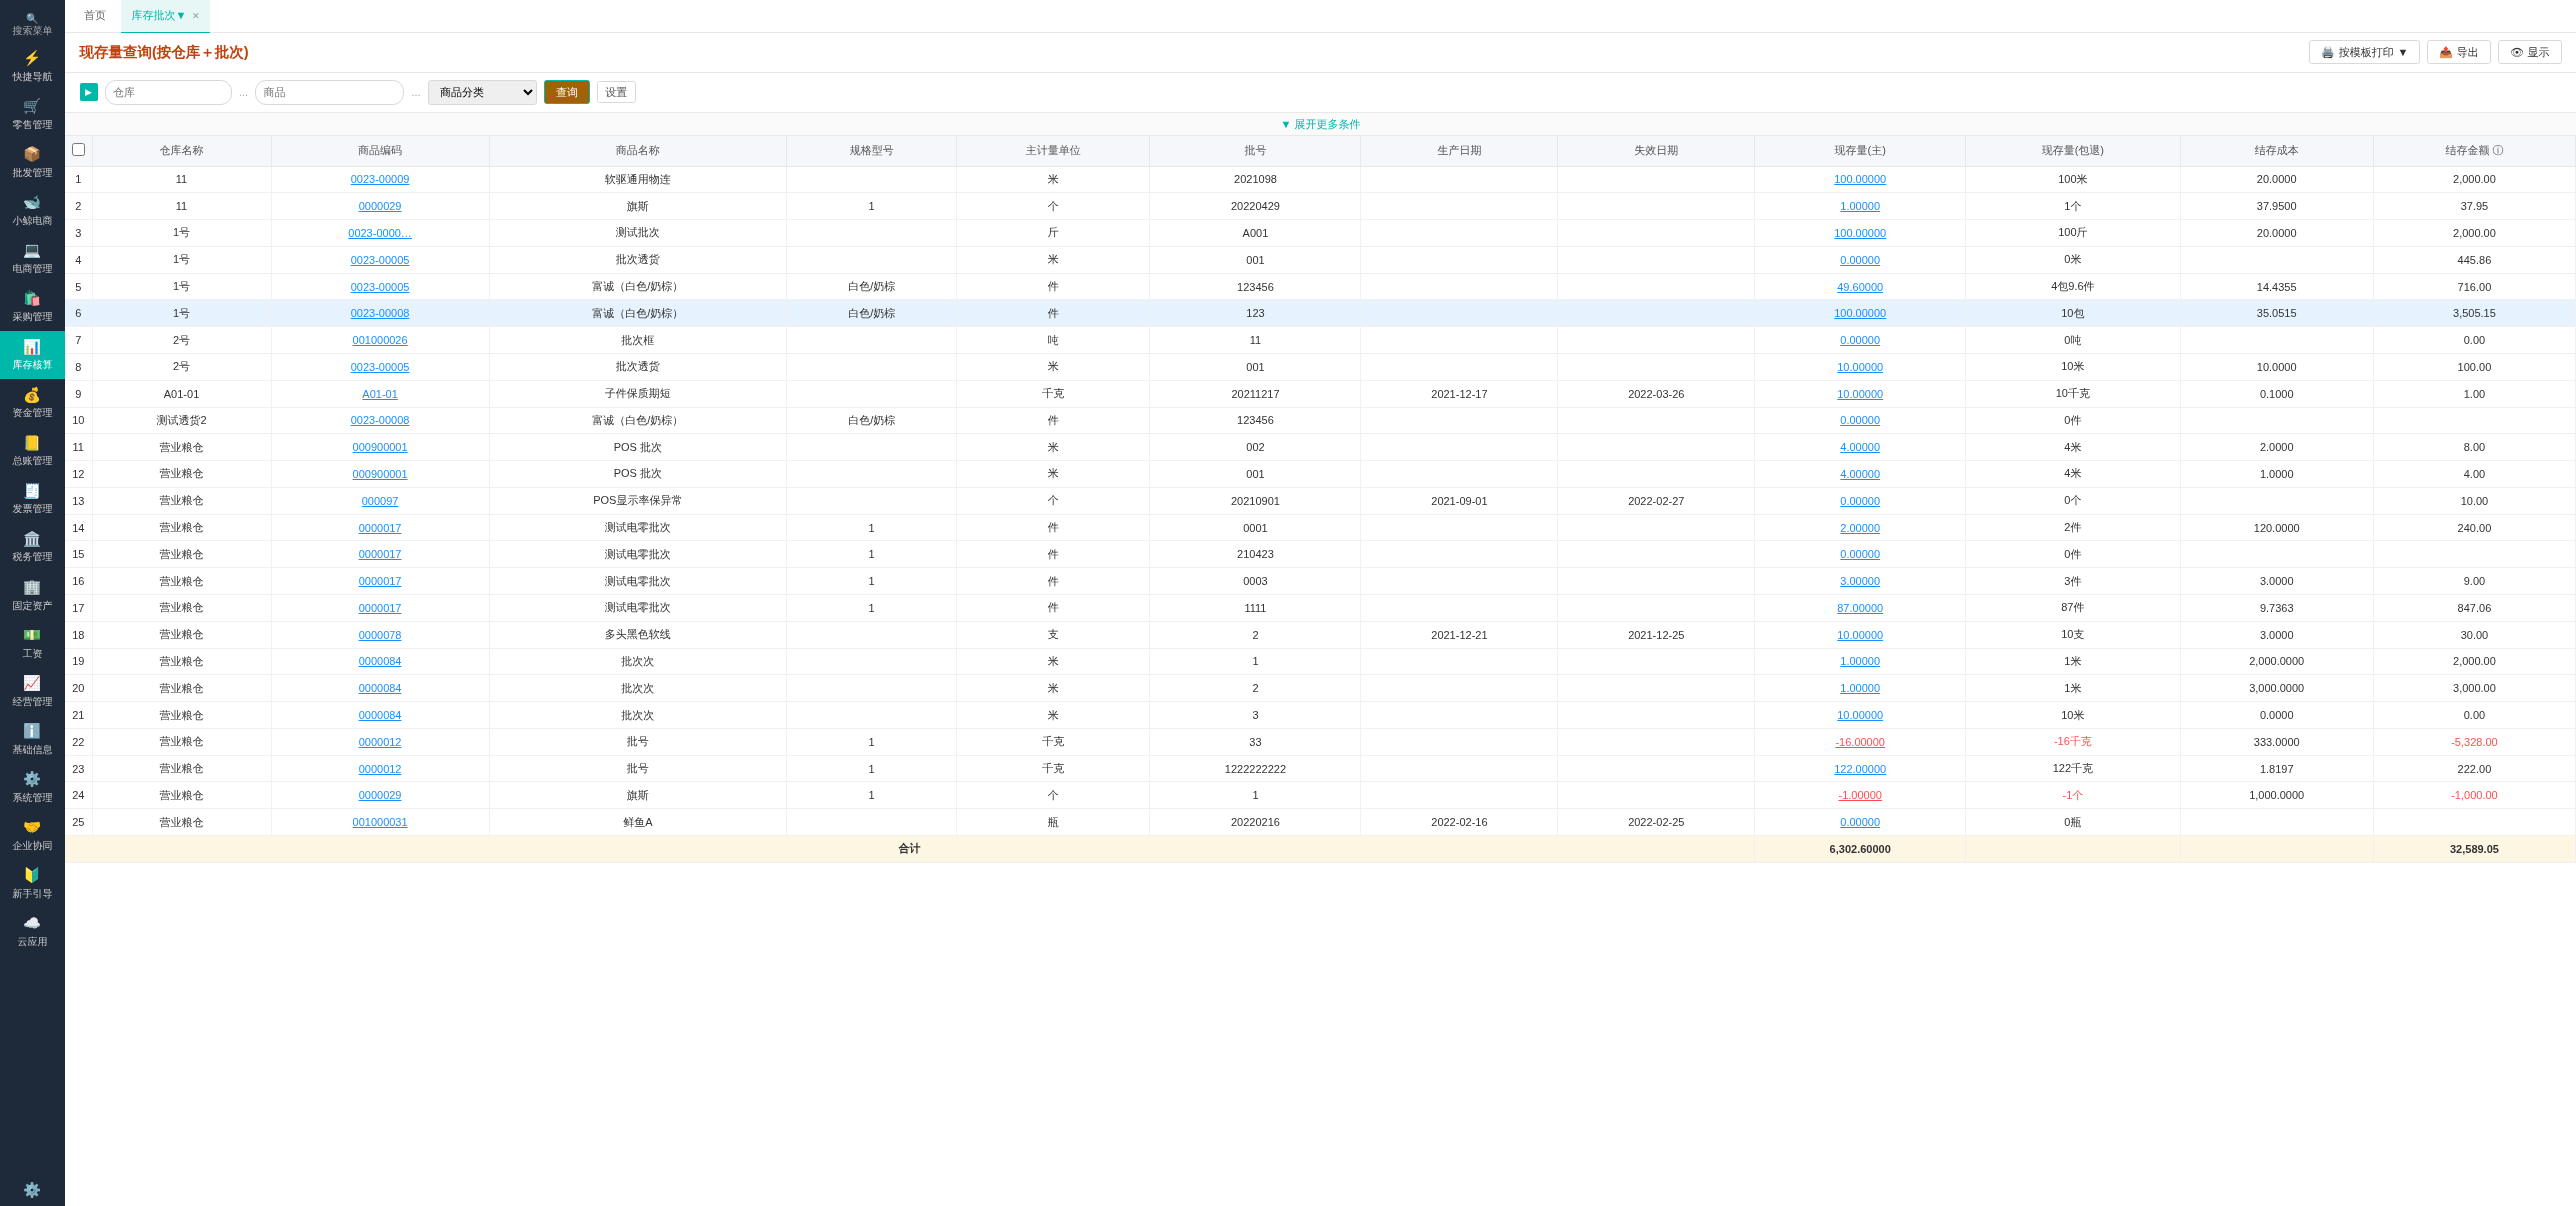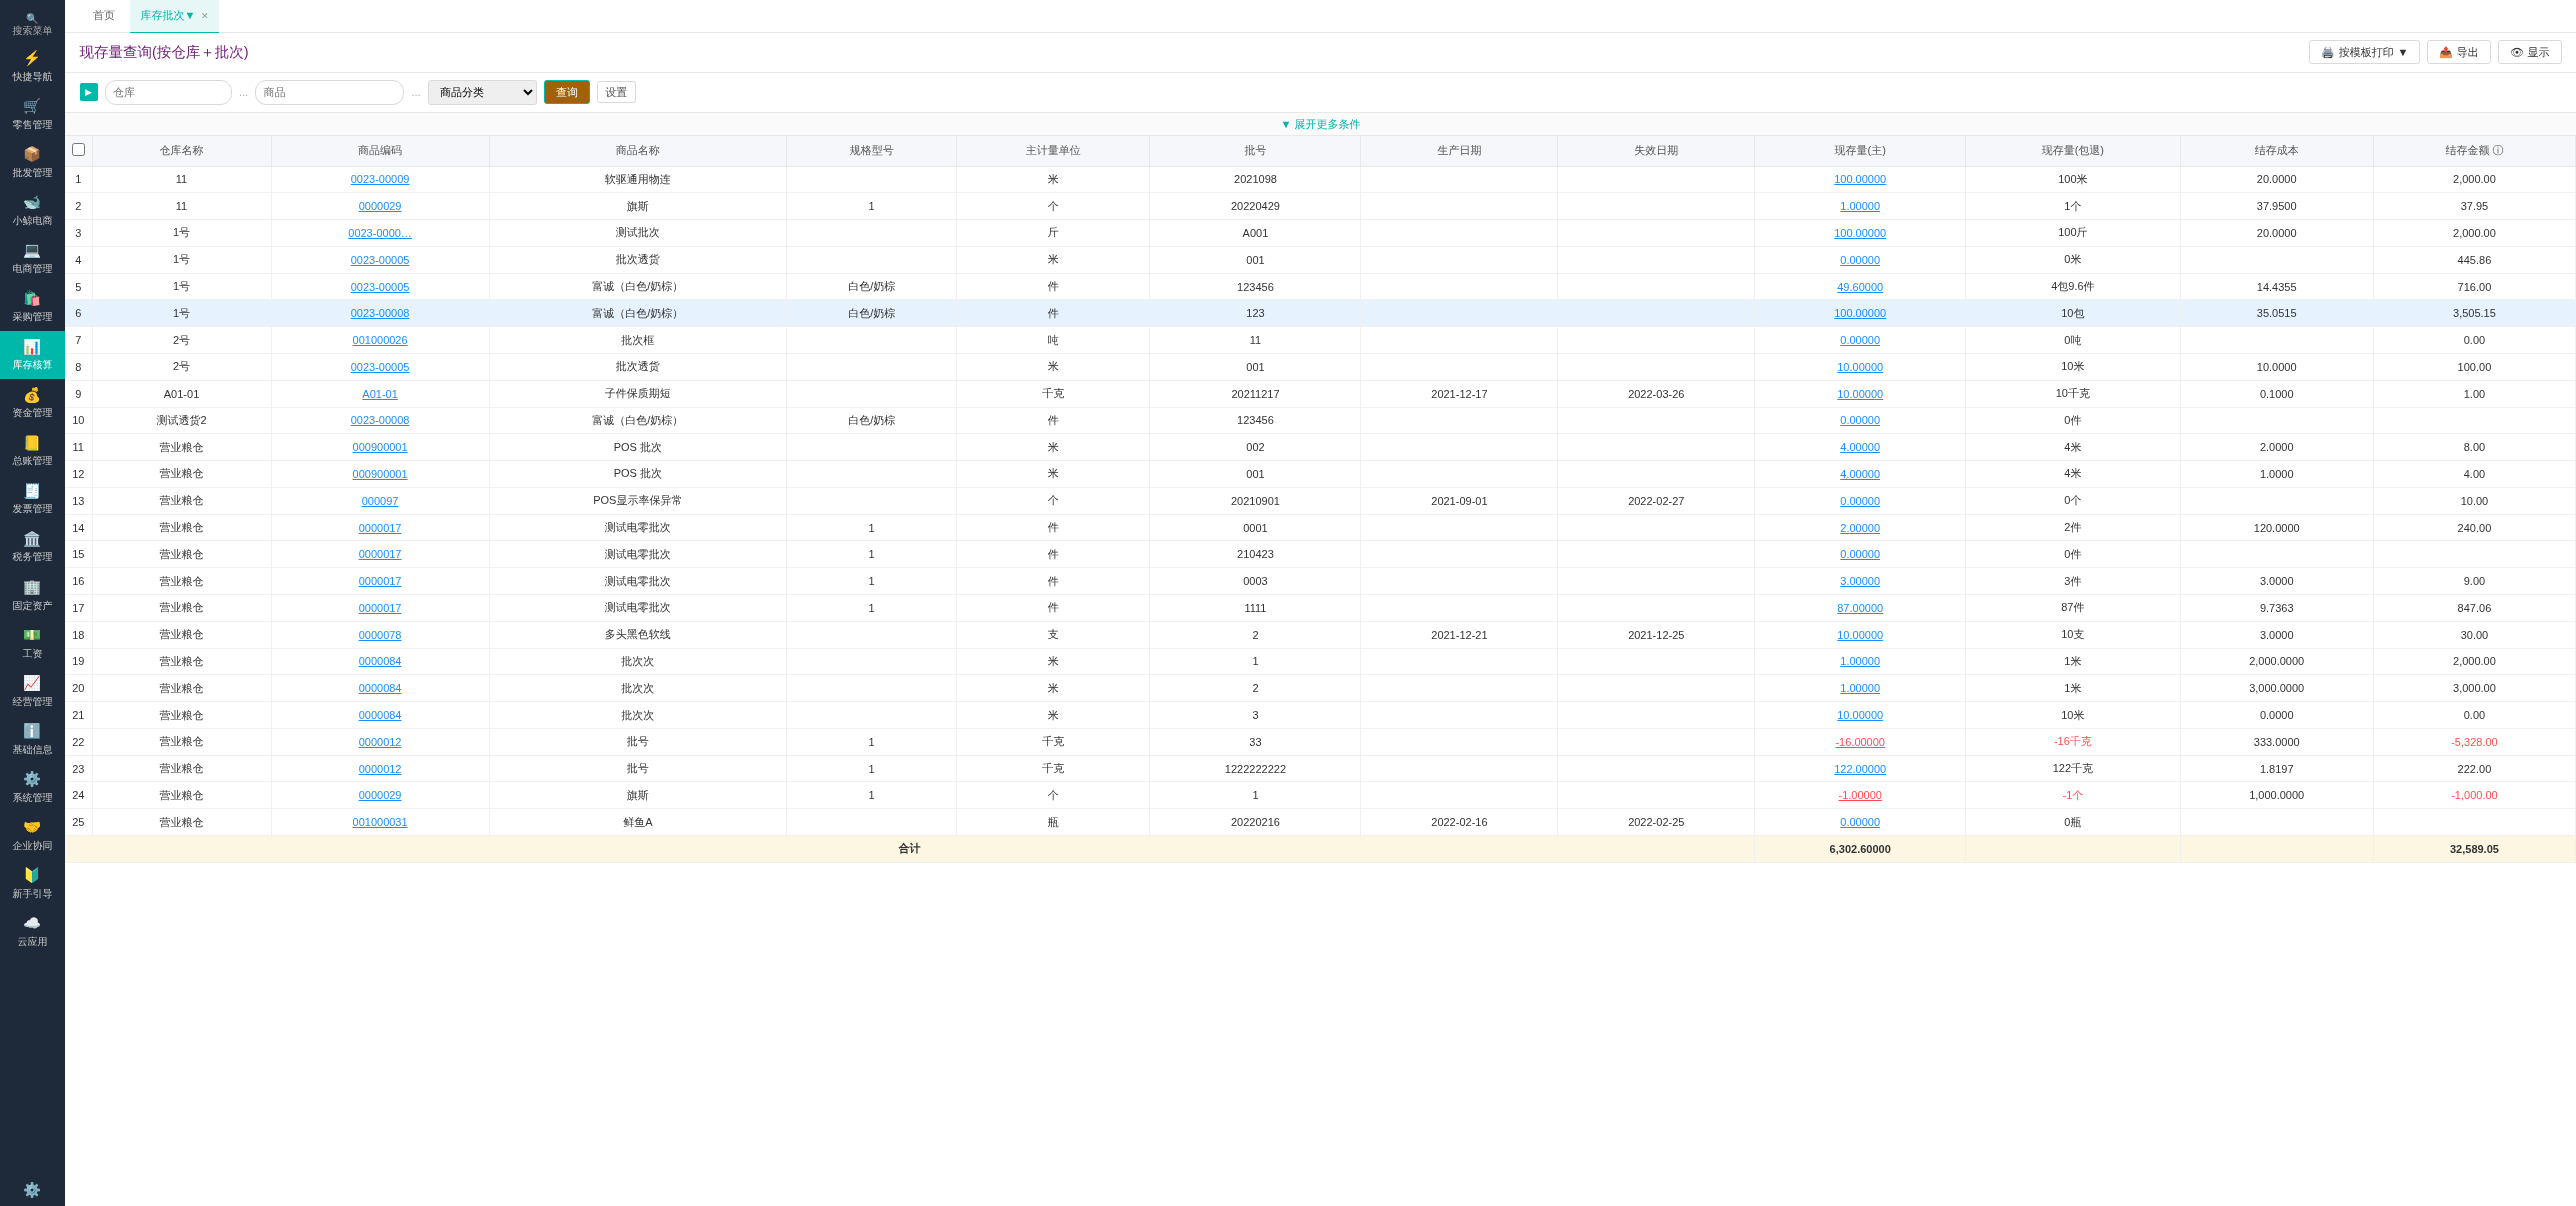--- a/index.html
+++ b/index.html
@@ -12,28 +12,28 @@
     .sidebar-item { display: flex; flex-direction: column; align-items: center; width: 100%; padding: 7.2px 3.6px; cursor: pointer; color: #ccc; font-size: 10px; gap: 2.7px; }
     .sidebar-item.active { background: #00b8a9; color: #fff; }
     .sidebar-item .icon { font-size: 14.5px; }
     .sidebar-bottom { padding: 7.2px; }
     .sidebar-gear { color: #aaa; font-size: 14.5px; cursor: pointer; }
 
     
     .main { flex: 1; display: flex; flex-direction: column; overflow: hidden; }
 
     
-    .tab-bar { background: #fff; border-bottom: 0.9px solid #e8e8e8; display: flex; align-items: center; padding: 0 17px; height: 33px; gap: 3.6px; }
+    .tab-bar { background: #fff; border-bottom: 0.9px solid #e8e8e8; display: flex; align-items: center; padding: 0 8px; height: 33px; gap: 3.6px; }
     .tab { padding: 0 11px; height: 33px; display: flex; align-items: center; gap: 5.4px; cursor: pointer; font-size: 11px; color: #666; border-bottom: 1.8px solid transparent; }
     .tab.active { color: #00b8a9; border-bottom: 1.8px solid #00b8a9; background: #e6f7f6; }
     .tab-close { color: #999; font-size: 9px; cursor: pointer; }
 
     
     .page-header { background: #fff; padding: 7.2px 14.5px; border-bottom: 0.9px solid #e8e8e8; display: flex; align-items: center; justify-content: space-between; }
-    .page-title { font-size: 14.5px; font-weight: normal; color: #701a75; }
+    .page-title { font-size: 14.5px; font-weight: bold; color: #c2410c; }
     .header-actions { display: flex; align-items: center; gap: 7.2px; }
     .btn { padding: 3.6px 11px; border-radius: 2.7px; cursor: pointer; font-size: 11px; border: 0.9px solid #d9d9d9; background: #fff; color: #333; display: flex; align-items: center; gap: 3.6px; }
     .btn-primary { background: #a16207; color: #fff; border-color: #00b8a9; }
 
     
     .filter-bar { background: #fff; padding: 7.2px 14.5px; border-bottom: 0.9px solid #e8e8e8; display: flex; align-items: center; gap: 7.2px; flex-wrap: wrap; }
     .filter-item { display: flex; align-items: center; gap: 3.6px; }
     .filter-input { border: 0.9px solid #d9d9d9; padding: 2.7px 7.2px; border-radius: 11px; font-size: 11px; height: 25px; width: 127px; }
     .filter-select { border: 0.9px solid #d9d9d9; padding: 2.7px 7.2px; border-radius: 2.7px; font-size: 11px; height: 25px; min-width: 109px; }
     .filter-expand { color: #00b8a9; cursor: pointer; font-size: 11px; display: flex; align-items: center; gap: 1.8px; }

